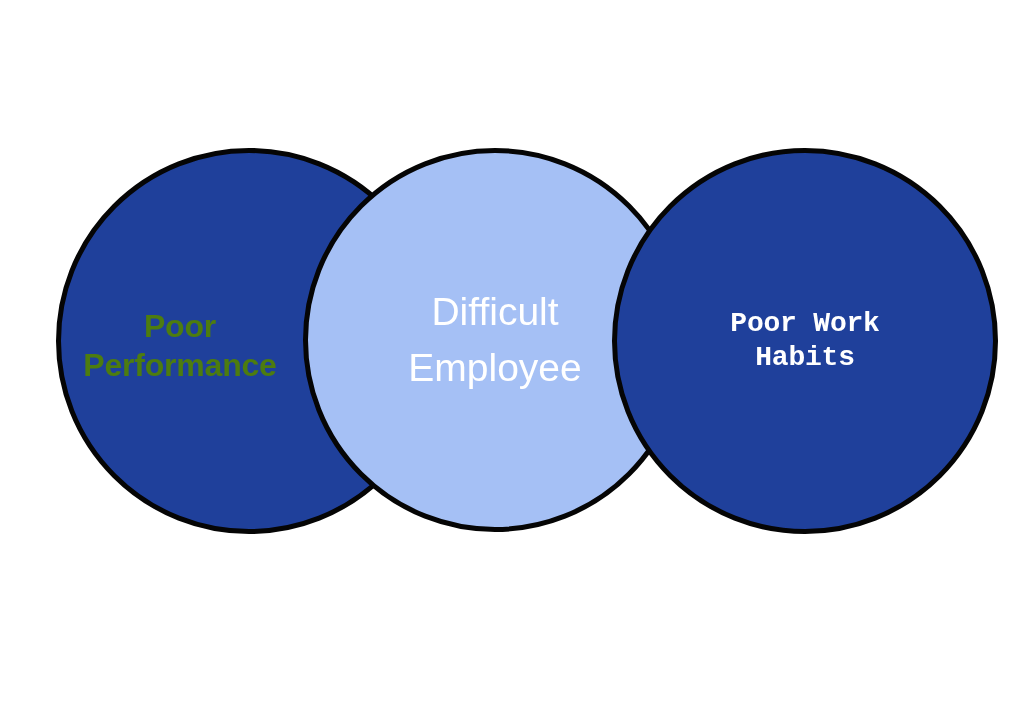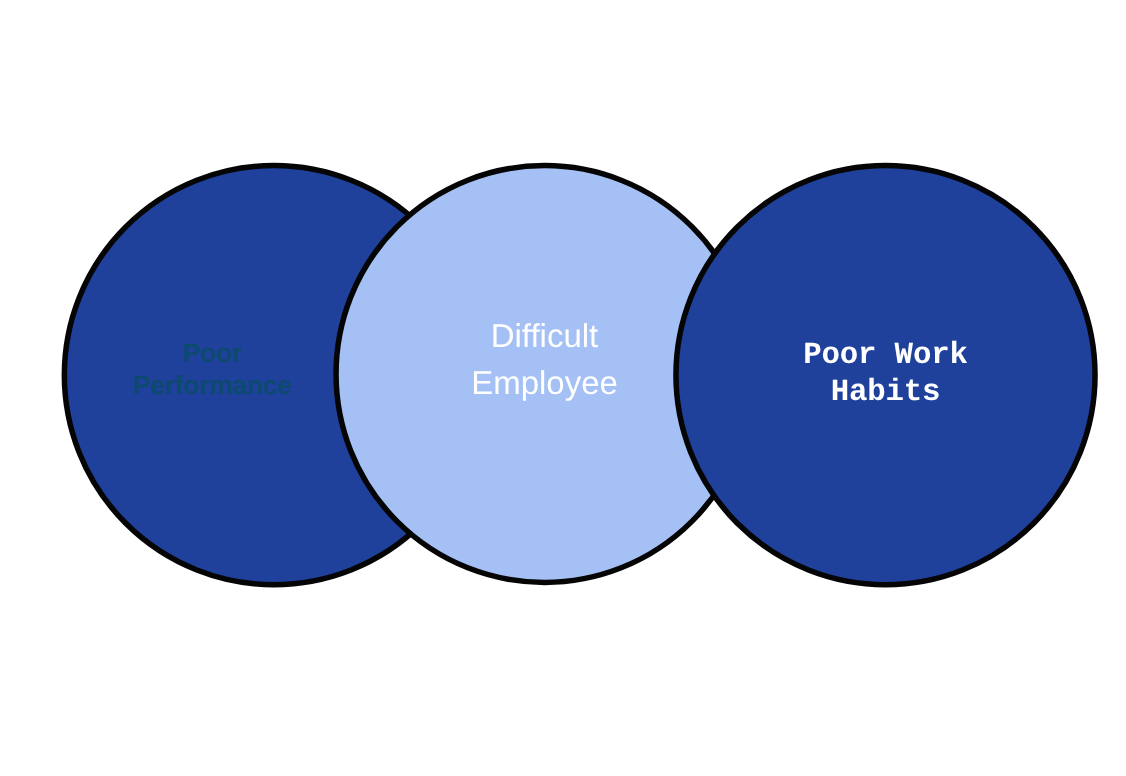--- a/index.html
+++ b/index.html
@@ -93,23 +93,23 @@
     <rect x="0" y="0" width="1024" height="705" fill="#FFFFFF"></rect>
 
     <circle cx="249" cy="341" r="190.5" fill="#1F409B" stroke="#050505" stroke-width="5"></circle>
 
     <circle cx="495" cy="340" r="189.5" fill="#A5C0F5" stroke="#050505" stroke-width="5"></circle>
 
     <circle cx="805" cy="341" r="190.5" fill="#1F409B" stroke="#050505" stroke-width="5"></circle>
   </svg>
 
   <div class="label-layer">
-    <div id="label-left" class="circle-label side" style="color: #0c4a6e; font-size: 24px; font-weight: bold; left: 43px; top: 306.5px;">Poor
+    <div id="label-left" class="circle-label side" style="color: #4d7c0f; font-size: 32px; font-weight: bold; left: 30px; top: 306.5px;">Poor
 Performance</div>
 
-    <div id="label-center" class="circle-label center" style="color: rgb(255, 255, 255); font-size: 30px; font-weight: normal; left: 320px; top: 283.5px;">Difficult
+    <div id="label-center" class="circle-label center" style="color: rgb(255, 255, 255); font-size: 39px; font-weight: normal; left: 320px; top: 283.5px;">Difficult
 Employee</div>
 
     <div id="label-right" class="circle-label side" style="color: rgb(255, 255, 255); font-size: 28px; font-weight: bold; left: 655px; top: 306.5px; font-family: Liberation Mono, monospace;">Poor Work
 Habits</div>
   </div>
 
 </div>
 
 </body></html>

